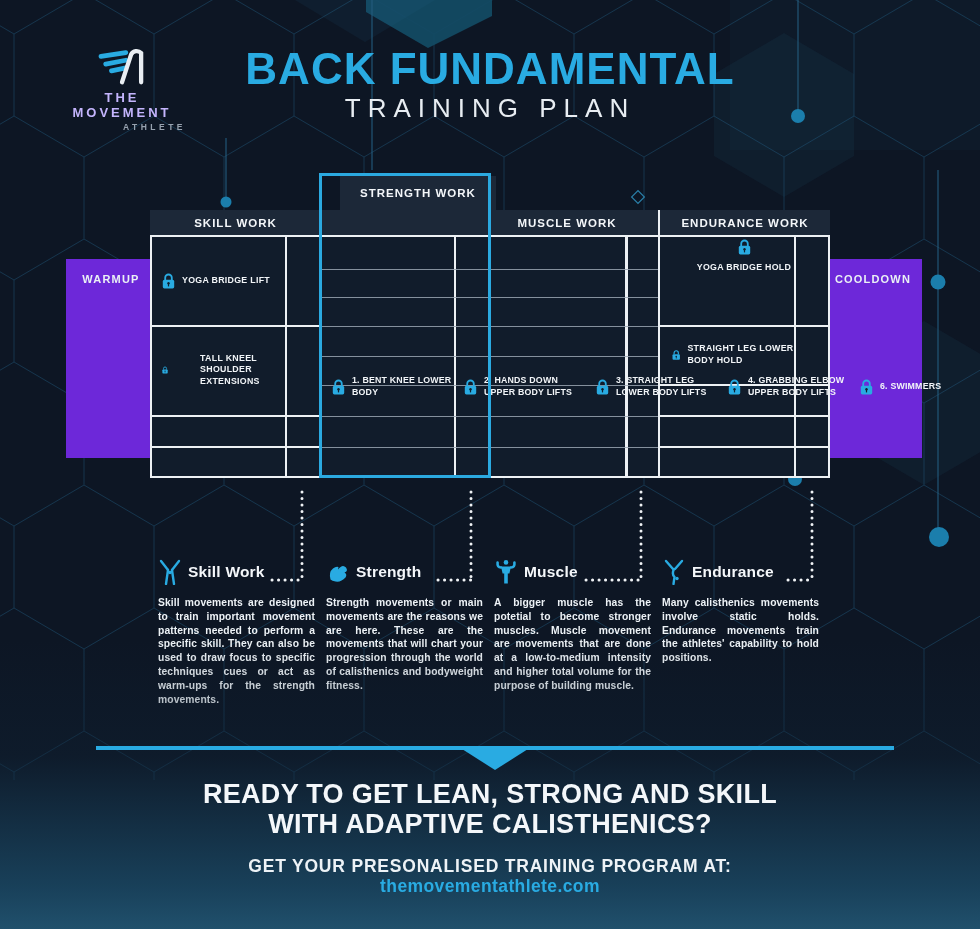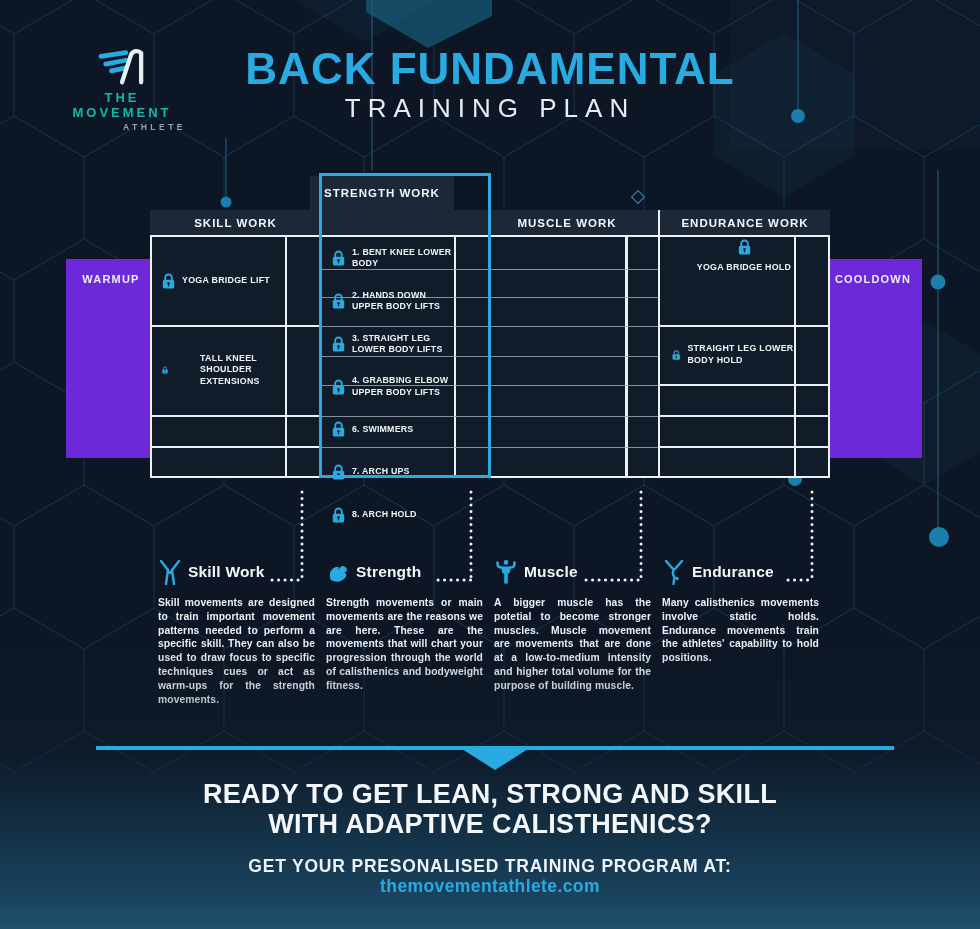--- a/index.html
+++ b/index.html
@@ -4,21 +4,21 @@
 <style>
   html,body{margin:0;padding:0;background:#0D1624;}
   *{box-sizing:border-box;}
   #stage{position:relative;width:980px;height:929px;overflow:hidden;background:#0D1624;
          font-family:"Liberation Sans",sans-serif;color:#F2F5F8;}
   svg{display:block;}
 
   
   .brand{position:absolute;left:52px;top:44px;width:140px;text-align:center;}
   .brand .mark{margin:0 auto;}
-  .brand-line1{font-size:13px;font-weight:700;letter-spacing:3px;color:#14b8a6;margin-top:2px;}
+  .brand-line1{font-size:13px;font-weight:700;letter-spacing:3px;color:#c4b5fd;margin-top:2px;}
   .brand-line2{font-size:8.5px;font-weight:700;letter-spacing:3.5px;color:#97A2AF;text-align:right;padding-right:6px;margin-top:2px;}
   .title{position:absolute;left:0;top:44px;width:980px;text-align:center;
          font-size:44px;font-weight:800;letter-spacing:1px;color:#29ABE2;}
   .subtitle{position:absolute;left:0;top:93px;width:980px;text-align:center;
          font-size:26px;font-weight:300;letter-spacing:7px;color:#E8EDF2;}
 
   
   .panel{position:absolute;top:259px;height:199px;background:#6d28d9;z-index:1;}
   .panel .plabel{font-size:11px;font-weight:700;letter-spacing:1.2px;color:#EAF0F5;text-align:center;margin-top:14px;}
 
@@ -27,23 +27,23 @@
   .tbl-bg{position:absolute;left:0;top:0;width:680px;height:268px;background:#111C2B;border:2px solid #EDF1F4;}
   .hdr-band{position:absolute;left:0;top:0;width:680px;height:27px;background:#1C2838;border-bottom:2px solid #EDF1F4;}
   .th{position:absolute;top:0;height:27px;line-height:27px;text-align:center;
       font-size:11.5px;font-weight:800;letter-spacing:1px;color:#F4F7FA;}
   .vline{position:absolute;background:#EDF1F4;}
   .hline-w{position:absolute;background:#EDF1F4;height:2px;}
   .hline-t{position:absolute;background:rgba(154,165,178,0.85);height:1px;}
   .cell{position:absolute;display:flex;align-items:center;gap:7px;padding-left:12px;}
   .cell .lbl{font-size:8.8px;font-weight:700;letter-spacing:0.3px;line-height:1.3;color:#F2F5F8;text-transform:uppercase;}
   .strength-frame{position:absolute;left:169px;top:-37px;width:172px;height:305px;border:3px solid #2BA9E0;z-index:4;pointer-events:none;}
-  .strength-cap{position:absolute;left:160px;top:-34px;width:144px;height:34px;background:#1C2838;z-index:3;
+  .strength-cap{position:absolute;left:190px;top:-34px;width:156px;height:34px;background:#1C2838;z-index:3;
       display:flex;align-items:center;justify-content:center;font-size:11.5px;font-weight:800;letter-spacing:1px;color:#F4F7FA;}
-  .strength-items{position:absolute;left:172px;top:27px;width:132px;height:299px;display:flex;flex-direction:column;z-index:2;}
+  .strength-items{position:absolute;left:172px;top:27px;width:132px;height:299px;display:flex;flex-direction:row;z-index:2;}
   .s-row{flex:1;display:flex;align-items:center;gap:7px;padding-left:10px;}
   .s-row .lbl{font-size:8.8px;font-weight:700;letter-spacing:0.2px;line-height:1.28;color:#F2F5F8;text-transform:uppercase;width:102px;}
 
   
   .legend-col{position:absolute;top:556px;width:157px;}
   .legend-head{display:flex;align-items:center;gap:6px;height:32px;}
   .legend-title{font-size:15.5px;font-weight:800;color:#F4F7FA;letter-spacing:0.2px;}
   .legend-desc{margin-top:8px;font-size:10.3px;font-weight:700;line-height:1.34;letter-spacing:0.1px;
                text-align:justify;color:#EDF2F6;}
 

